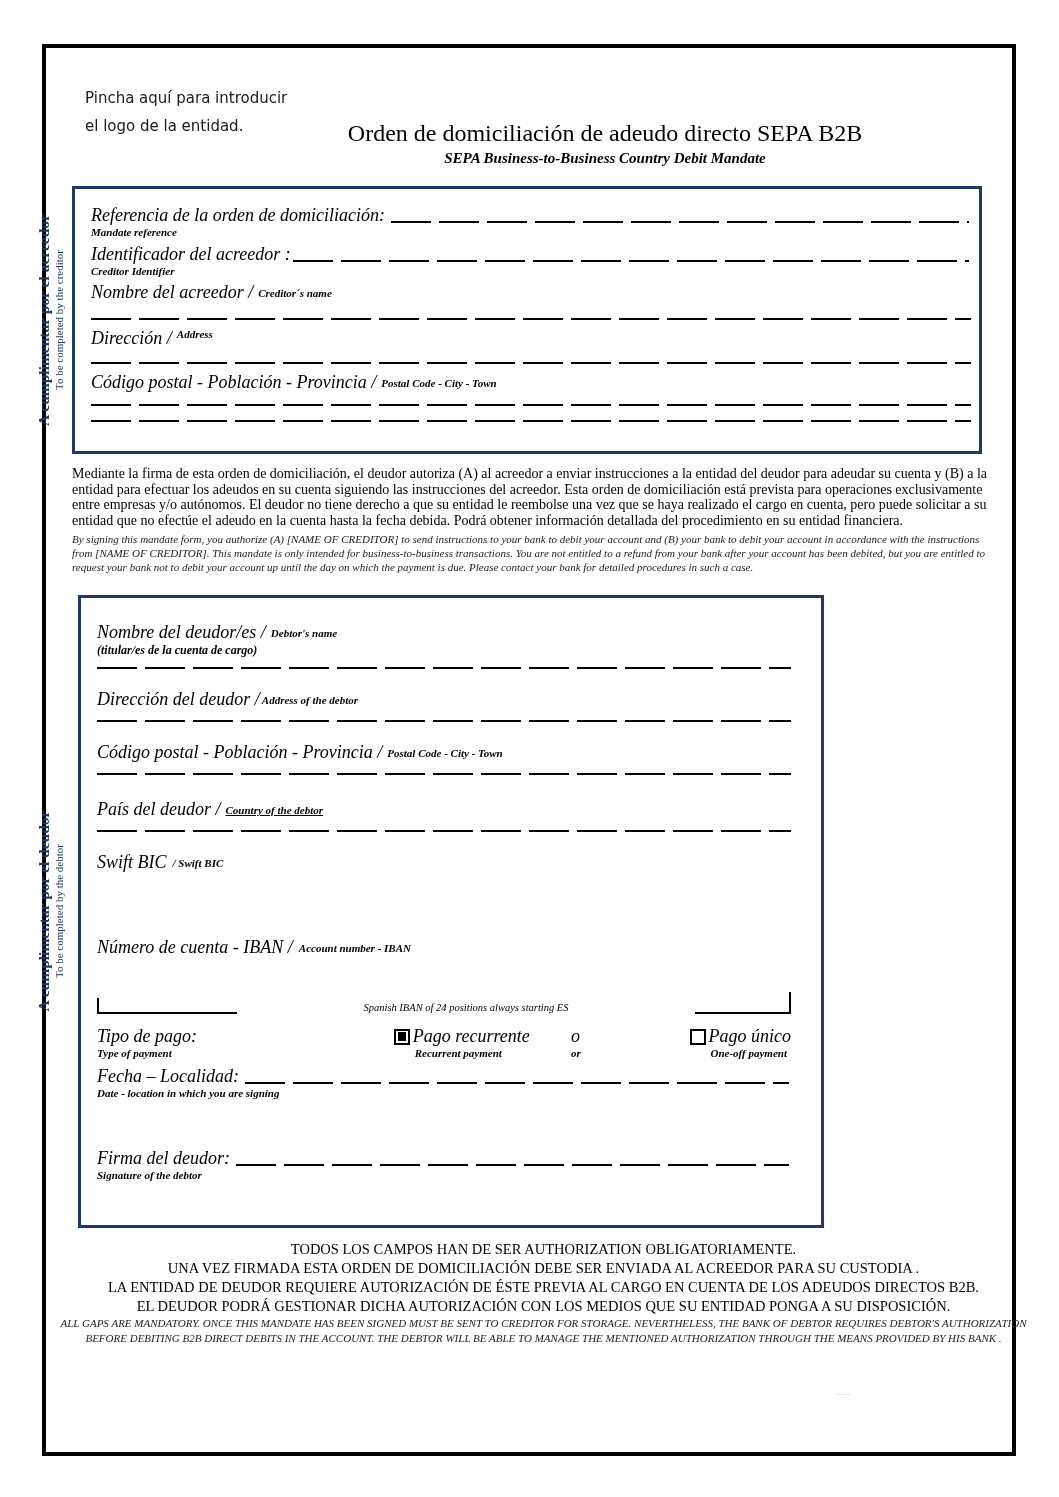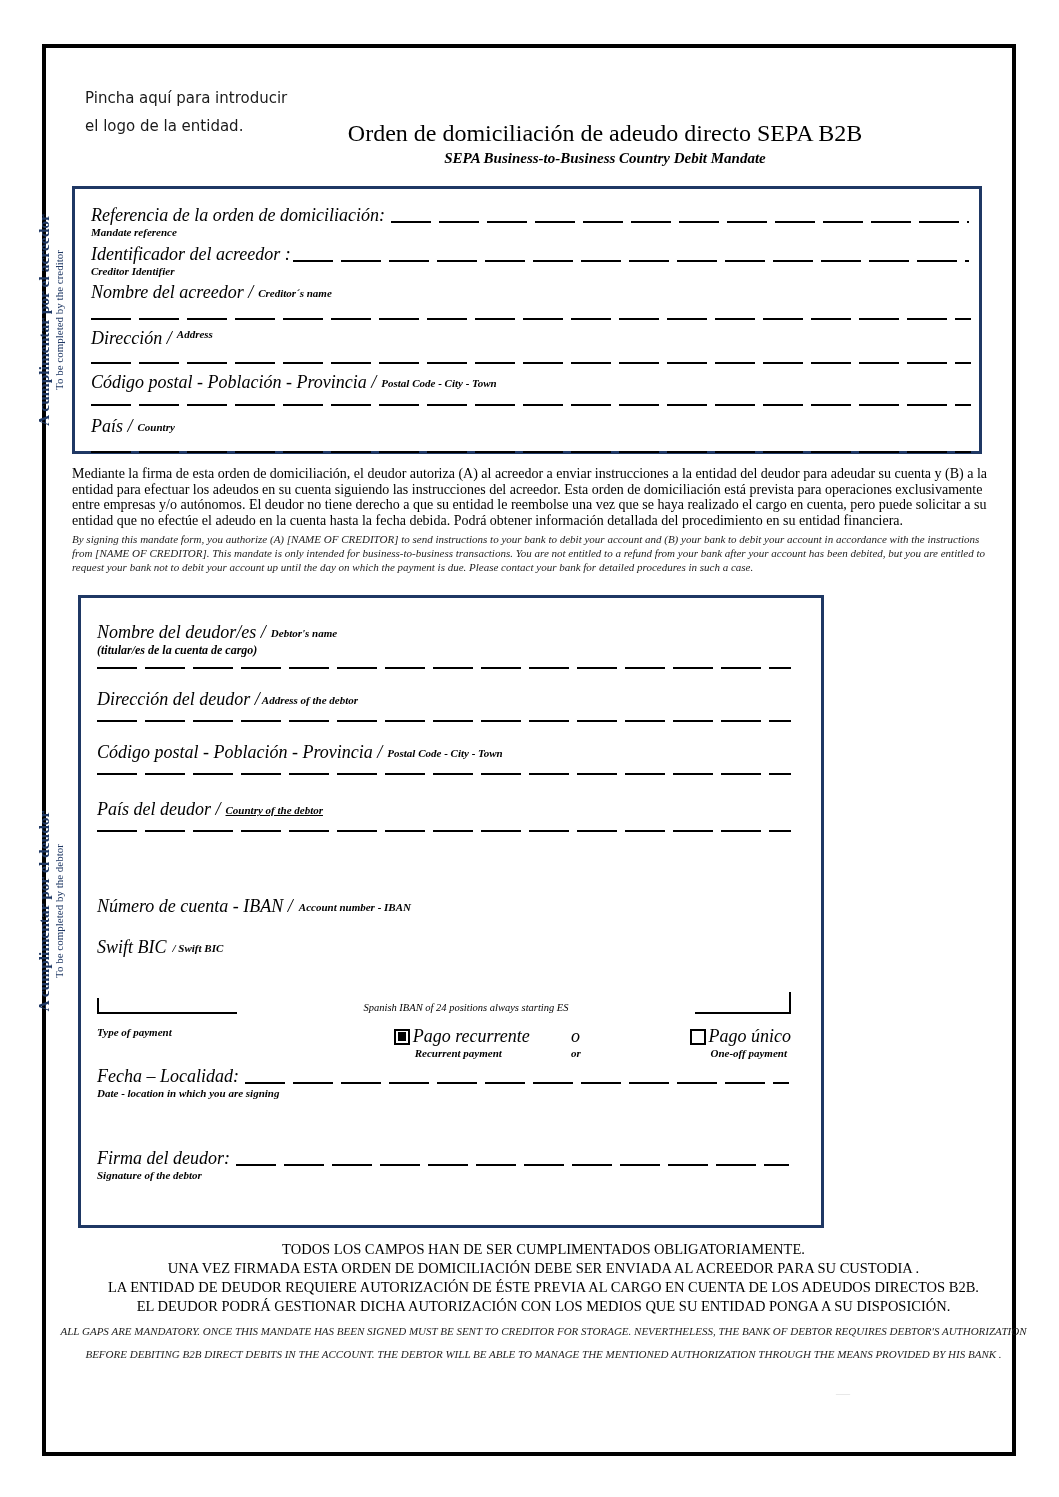--- a/index.html
+++ b/index.html
@@ -50,21 +50,21 @@
   .pay-col3 { width:125px; }
   .pay-col4 { flex:1; }
   .cbline { display:flex; align-items:center; }
   .checkbox { width:16px; height:16px; border:2px solid #000; display:inline-flex; align-items:center; justify-content:center; margin-right:3px; flex:none; background:#fff; }
   .checkbox .fillsq { width:8px; height:9px; background:transparent; }
   .checkbox.checked .fillsq { background:#000; }
   .pay-sub-indent { margin-left:21px; }
 
   .footer { position:absolute; left:56px; top:1240px; width:975px; text-align:center; }
   .footer .es { font-size:14.5px; line-height:19px; }
-  .footer .en { font-size:11px; font-style:italic; line-height:15px; color:#222;margin-top:8px; }
+  .footer .en { font-size:11px; font-style:italic; line-height:15px; color:#222; }
   .footer .en:first-of-type { margin-top:2px; }
 
   .stray { position:absolute; left:836px; top:1386px; color:#e2e2e2; font-size:14px; }
 
   .mt8{margin-top:8px;} .mt10{margin-top:10px;}
 </style>
 </head>
 <body>
 
 <div class="page">
@@ -109,24 +109,20 @@
       <span class="sub" style="align-self:flex-end; margin:0 0 15px 5px;">Address</span>
     </div>
     <div class="dline" style="margin-top:6px;"></div>
 
     <div class="frow mt8">
       <span class="lbl">Código postal - Población - Provincia /</span>
       <span class="sub" style="align-self:flex-end; margin:0 0 3px 5px;">Postal Code - City - Town</span>
     </div>
     <div class="dline" style="margin-top:11px;"></div>
 
-    <div class="frow mt10">
-      <span class="lbl">País /</span>
-      <span class="sub" style="align-self:flex-end; margin:0 0 3px 5px;">Country</span>
-    </div>
     <div class="dline" style="margin-top:14px;"></div>
   </div>
 
   <div class="intro">
     <div class="es">Mediante la firma de esta orden de domiciliación, el deudor autoriza  (A) al acreedor a enviar instrucciones a la entidad del deudor para adeudar su cuenta y (B) a la entidad  para efectuar los adeudos en su cuenta siguiendo las instrucciones del acreedor. Esta orden de domiciliación está prevista para operaciones exclusivamente entre empresas y/o autónomos. El deudor no tiene derecho a que su entidad le reembolse una vez que se haya realizado el cargo en cuenta, pero puede solicitar a su entidad que no efectúe el adeudo en la cuenta hasta la fecha debida. Podrá obtener información detallada del procedimiento en su entidad financiera.</div>
     <div class="en">By signing this mandate form, you authorize (A) [NAME OF CREDITOR] to send instructions to your bank to debit your account and (B) your bank to debit your account in accordance with the instructions from [NAME OF CREDITOR]. This mandate is only intended for business-to-business transactions. You are not entitled to a refund from your bank after your account has been debited, but you are entitled to request your bank not to debit your account up until the day on which the payment is due.  Please contact your bank for detailed procedures in such a case.</div>
   </div>
 
   <div class="v-label v-debtor">
     <div class="es">A cumplimentar por el deudor</div>
@@ -152,40 +148,41 @@
       <span class="sub" style="align-self:flex-end; margin:0 0 3px 5px;">Postal Code - City - Town</span>
     </div>
     <div class="dline" style="margin-top:10px;"></div>
 
     <div class="frow" style="margin-top:24px;">
       <span class="lbl">País del deudor /</span>
       <span class="sub" style="align-self:flex-end; margin:0 0 3px 5px;text-decoration:underline;">Country of the debtor</span>
     </div>
     <div class="dline" style="margin-top:10px;"></div>
 
+    <div class="frow" style="margin-top:20px;">
+      <span class="lbl">Swift BIC</span>
+      <span class="sub" style="align-self:flex-end; margin:0 0 3px 6px;">/ Swift BIC</span>
+    </div>
+
     <div class="frow" style="margin-top:64px;">
       <span class="lbl">Número de cuenta - IBAN /</span>
       <span class="sub" style="align-self:flex-end; margin:0 0 3px 6px;">Account number - IBAN</span>
-    </div>
-
-    <div class="frow" style="margin-top:20px;">
-      <span class="lbl">Swift BIC</span>
-      <span class="sub" style="align-self:flex-end; margin:0 0 3px 6px;">/ Swift BIC</span>
     </div>
 
     <div class="iban-row">
       <div class="bracket-l"></div>
       <div class="iban-note">
         <div class="en">Spanish IBAN of 24 positions always starting ES</div>
       </div>
       <div class="bracket-r"></div>
     </div>
 
     <div class="pay-row">
       <div class="pay-col1">
+        <div class="lbl">Tipo de pago:</div>
         <div class="sub">Type of payment</div>
       </div>
       <div class="pay-col2">
         <div class="cbline">
           <span class="checkbox checked" id="cb-recurrent">
               <span class="fillsq"></span>
             </span>
           <span class="lbl">Pago recurrente</span>
         </div>
         <div class="sub pay-sub-indent">Recurrent payment</div>
@@ -212,21 +209,21 @@
     <div class="sub">Date - location in which you are signing</div>
 
     <div class="frow" style="margin-top:48px;">
       <span class="lbl">Firma del deudor:</span>
       <span class="fill"></span>
     </div>
     <div class="sub">Signature of the debtor</div>
   </div>
 
   <div class="footer">
-    <div class="es">TODOS LOS CAMPOS HAN DE SER CUMPLIMENTADOS OBLIGATORIAMENTE.</div>
+    <div class="es">TODOS LOS CAMPOS HAN DE SER AUTHORIZATION OBLIGATORIAMENTE.</div>
     <div class="es">UNA VEZ FIRMADA ESTA ORDEN DE DOMICILIACIÓN DEBE SER ENVIADA AL ACREEDOR PARA SU CUSTODIA .</div>
     <div class="es">LA ENTIDAD DE DEUDOR REQUIERE AUTORIZACIÓN DE ÉSTE PREVIA AL CARGO EN CUENTA DE LOS ADEUDOS DIRECTOS B2B.</div>
     <div class="es">EL DEUDOR PODRÁ GESTIONAR DICHA AUTORIZACIÓN CON LOS MEDIOS QUE SU ENTIDAD PONGA A SU DISPOSICIÓN.</div>
     <div class="en">ALL GAPS ARE MANDATORY. ONCE THIS MANDATE HAS BEEN SIGNED MUST BE SENT TO CREDITOR FOR STORAGE. NEVERTHELESS, THE BANK OF DEBTOR REQUIRES DEBTOR'S AUTHORIZATION</div>
     <div class="en">BEFORE DEBITING B2B DIRECT DEBITS IN THE ACCOUNT. THE DEBTOR WILL BE ABLE TO MANAGE THE MENTIONED AUTHORIZATION THROUGH THE MEANS PROVIDED BY HIS BANK .</div>
   </div>
 
   <div class="stray">—</div>
 </div>
 

